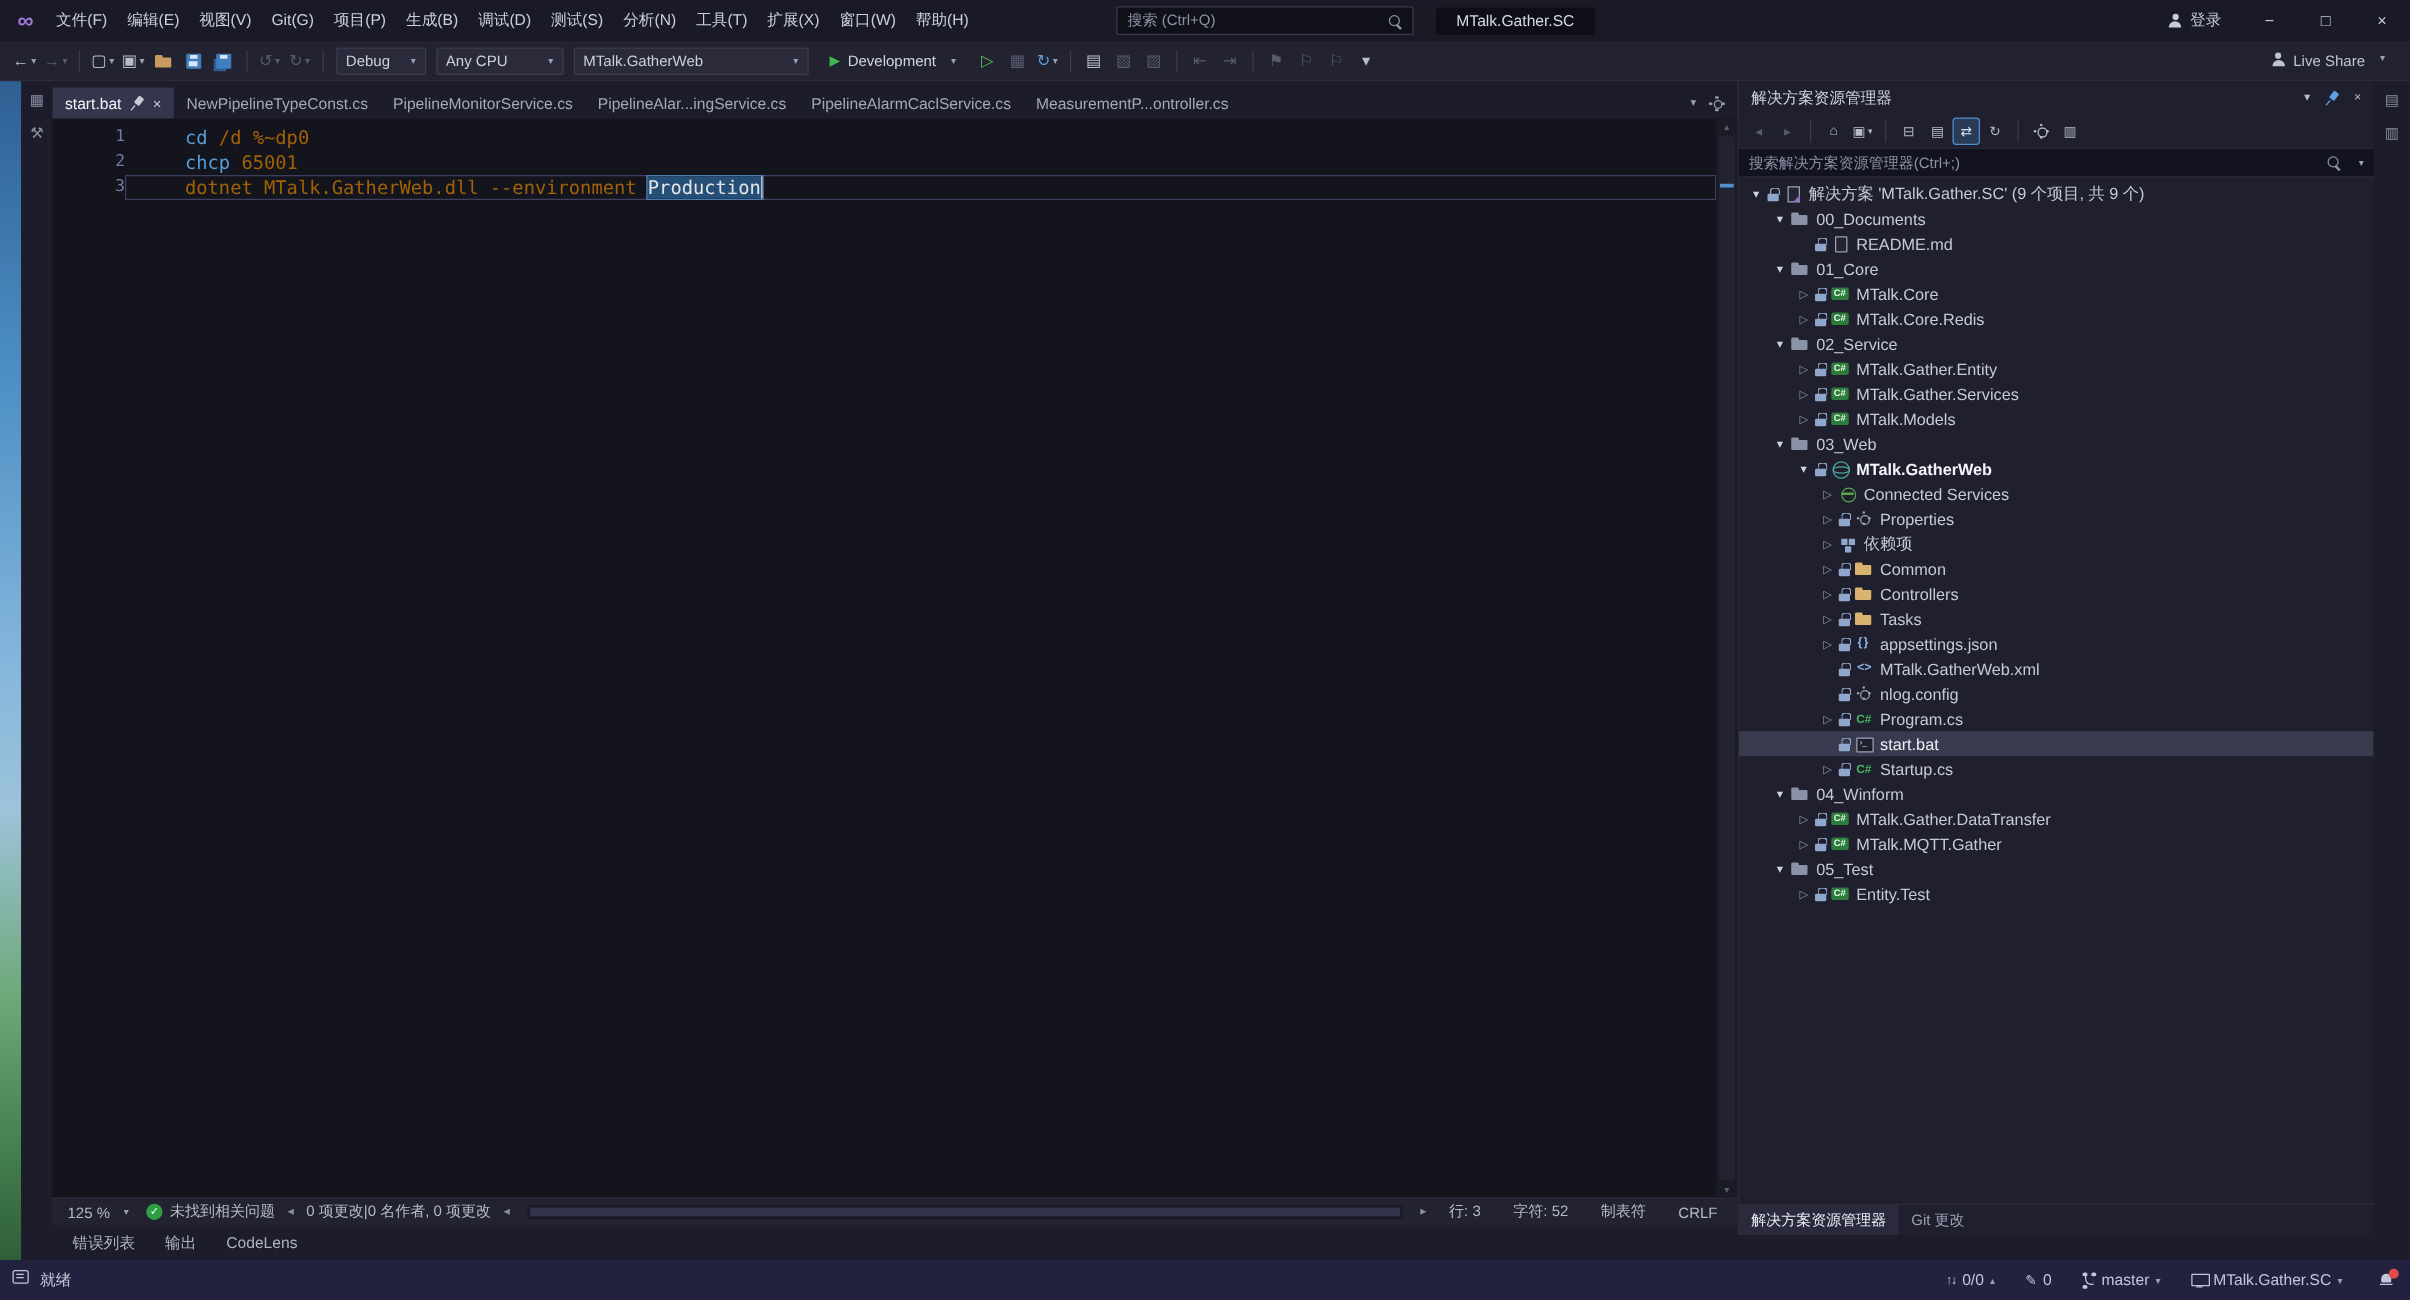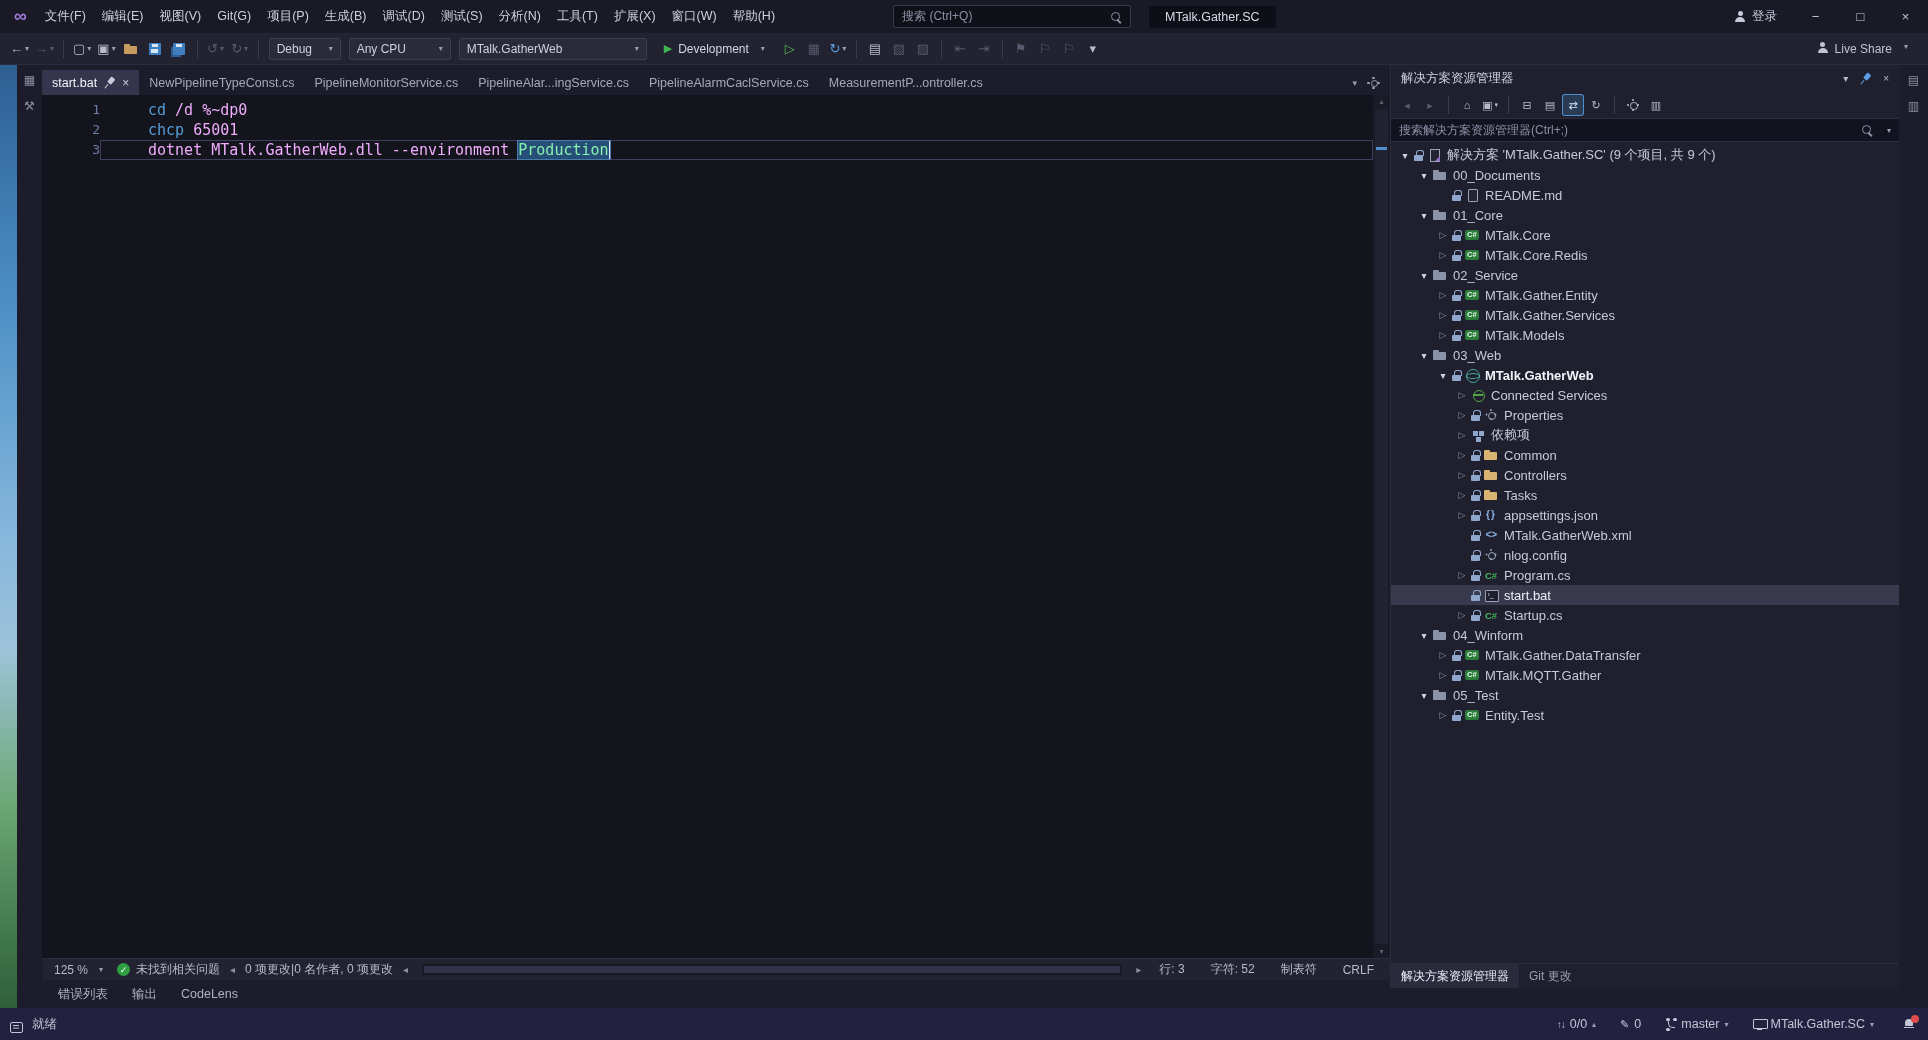--- a/index.html
+++ b/index.html
@@ -54,22 +54,22 @@
   .ts-icon{color:#9aa0b4;font-size:9px;display:inline-flex;align-items:center}
 
   .editor{flex:1;background:#14141d;display:flex;min-height:0}
   .code{flex:1;font-family:"DejaVu Sans Mono","Liberation Mono",monospace;font-size:15px;padding-top:5px;min-width:0}
   .cline{display:flex;height:20px;line-height:20px}
   .lnum{width:58px;text-align:right;color:#6f7ea6;font-size:13px;flex:none}
   .lbody{flex:1;padding-left:48px;white-space:pre;position:relative}
   .lbody.current{box-shadow:inset 0 0 0 1px #3e3e5e}
   .seg{display:inline}
   .seg-keyword{color:#569cd6}
-  .seg-plain{color:#f0abfc}
-  .seg-selection{background:#264f78;box-shadow:0 0 0 1px #4b7cb0;color:#86efac;border-right:1.5px solid #dfe3ec}
+  .seg-plain{color:#a16207}
+  .seg-selection{background:#264f78;box-shadow:0 0 0 1px #4b7cb0;color:#e5e5e5;border-right:1.5px solid #dfe3ec}
   .vscroll{width:17px;background:#1b1b27;flex:none;position:relative}
   .vsa{position:absolute;left:0;right:0;text-align:center;font-size:8px;color:#5a5f72;top:2px}
   .vsa-b{top:auto;bottom:2px}
   .vthumb{position:absolute;left:2px;right:2px;top:14px;bottom:14px;background:#222231;border-radius:2px}
   .vmark{position:absolute;left:3px;right:3px;top:52px;height:3px;background:#4f8fd0}
 
   .ebottom{height:22px;background:#222230;display:flex;align-items:center;font-size:12px;color:#b6bac8;gap:10px;padding:0 8px;border-top:1px solid #2c2c3e;flex:none}
   .zoom{display:flex;align-items:center;gap:5px;padding:0 4px;white-space:nowrap}
   .health{display:flex;align-items:center;gap:6px;white-space:nowrap}
   .health-dot{width:13px;height:13px;border-radius:50%;background:#2ea043;color:#fff;display:flex;align-items:center;justify-content:center;flex:none}
@@ -130,21 +130,21 @@
   .fi-dependencies::before{content:"";position:absolute;left:3px;top:4px;width:4.5px;height:4.5px;background:#8fa7cc;box-shadow:6px 0 0 #8fa7cc,3px 6px 0 #8fa7cc}
   .fi-json::before{content:"{}";position:absolute;left:3px;top:1.5px;color:#8ab4e8;font-size:10px;font-weight:bold;letter-spacing:1px}
   .fi-xml::before{content:"<>";position:absolute;left:2.5px;top:1.5px;color:#8ab4e8;font-size:10px;font-weight:bold}
   .fi-config::before,.fi-properties::before{content:"";position:absolute;left:5px;top:5px;width:6px;height:6px;border:1.5px solid #9aa3b8;border-radius:50%}
   .fi-config::after,.fi-properties::after{content:"";position:absolute;left:6.8px;top:1.5px;width:2.5px;height:2.5px;background:#9aa3b8;border-radius:1px;box-shadow:0 9px 0 #9aa3b8,-4.5px 4.5px 0 #9aa3b8,4.5px 4.5px 0 #9aa3b8}
   .fi-bat::before{content:"";position:absolute;left:2px;top:3px;width:12px;height:10px;border:1px solid #9aa3b8;background:#1e1e2c;border-radius:1px}
   .fi-bat::after{content:"›_";position:absolute;left:4.5px;top:3.5px;color:#cfd3de;font-size:7px}
 
   
   .statusbar{height:32px;background:#222240;display:flex;align-items:center;padding:0 14px 0 10px;font-size:12.5px;color:#c2c6d6;flex:none;gap:10px}
-  .sb-left{display:flex;align-items:flex-end;gap:9px}
+  .sb-left{display:flex;align-items:flex-start;gap:9px}
   .sb-right{margin-left:auto;display:flex;align-items:center;gap:24px}
   .sb-item{display:flex;align-items:center;gap:5px;white-space:nowrap}
   .mini{font-size:8px;font-style:normal;color:#9aa0b8}
   .updown{font-style:normal;font-size:10px;letter-spacing:-1px}
   .pencil{font-style:normal;font-size:11px}
   .sb-bell{position:relative;margin-left:6px;display:inline-flex}
   .badge{position:absolute;top:-4px;right:-5px;width:8px;height:8px;border-radius:50%;background:#e14b4b}
 
   
   .ci{display:inline-block;position:relative;flex:none}

